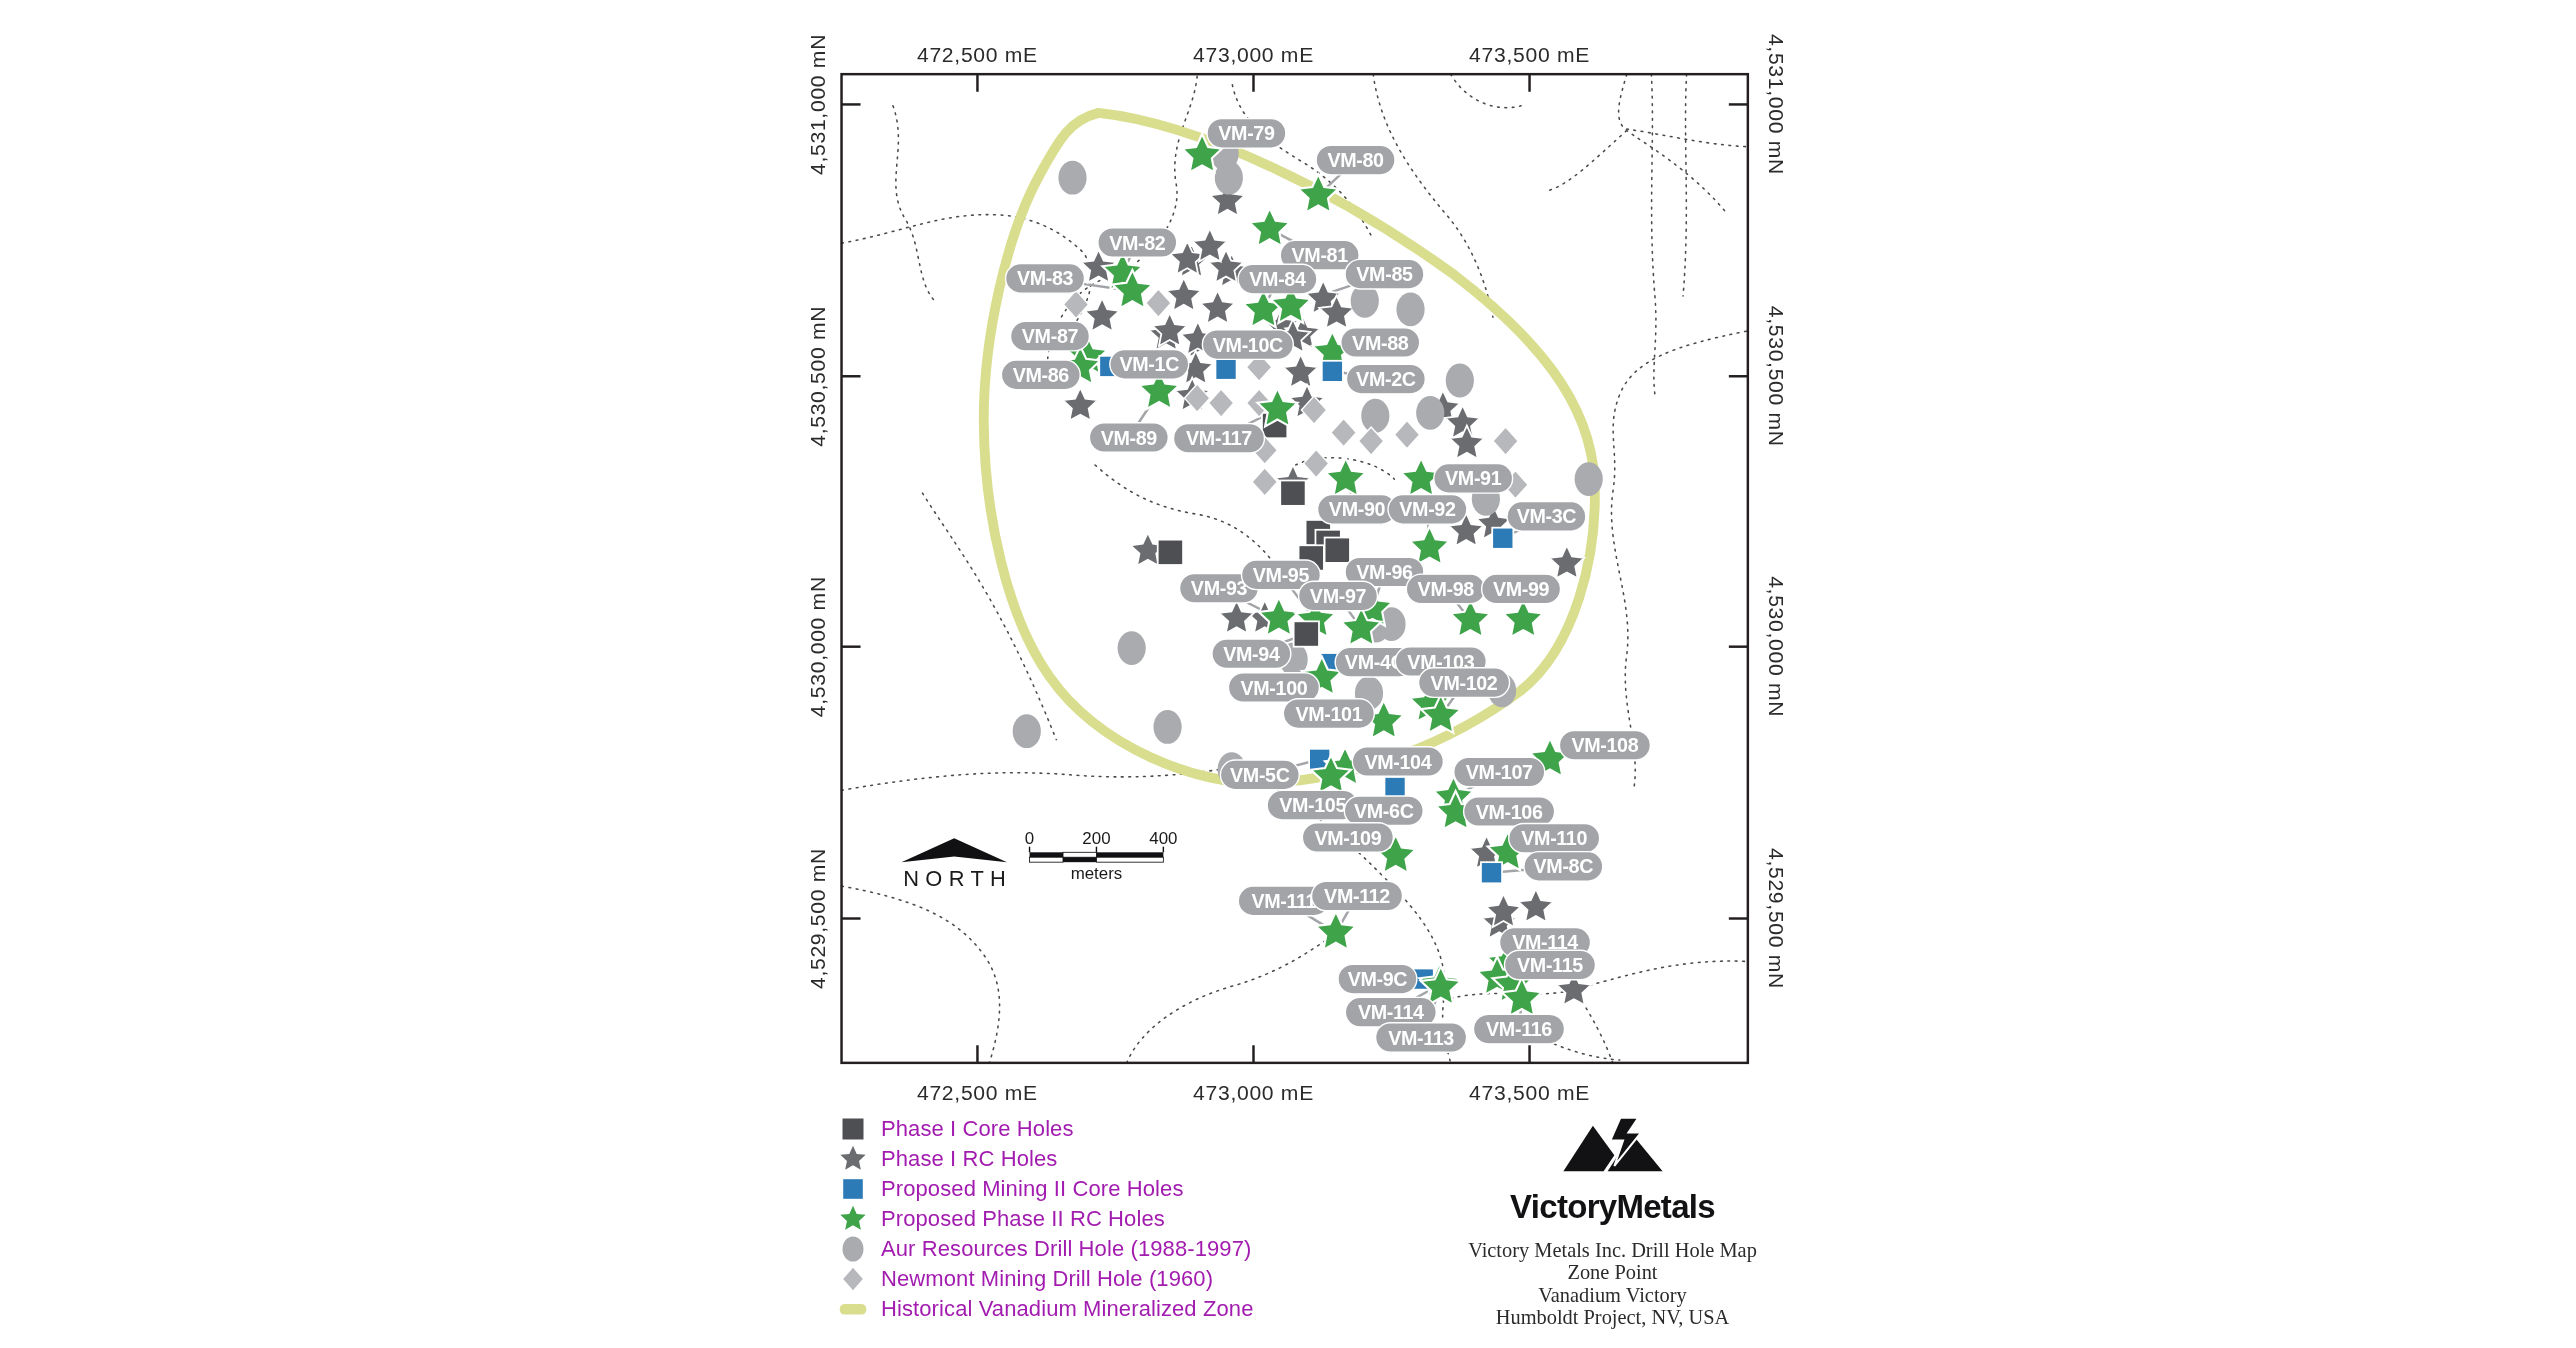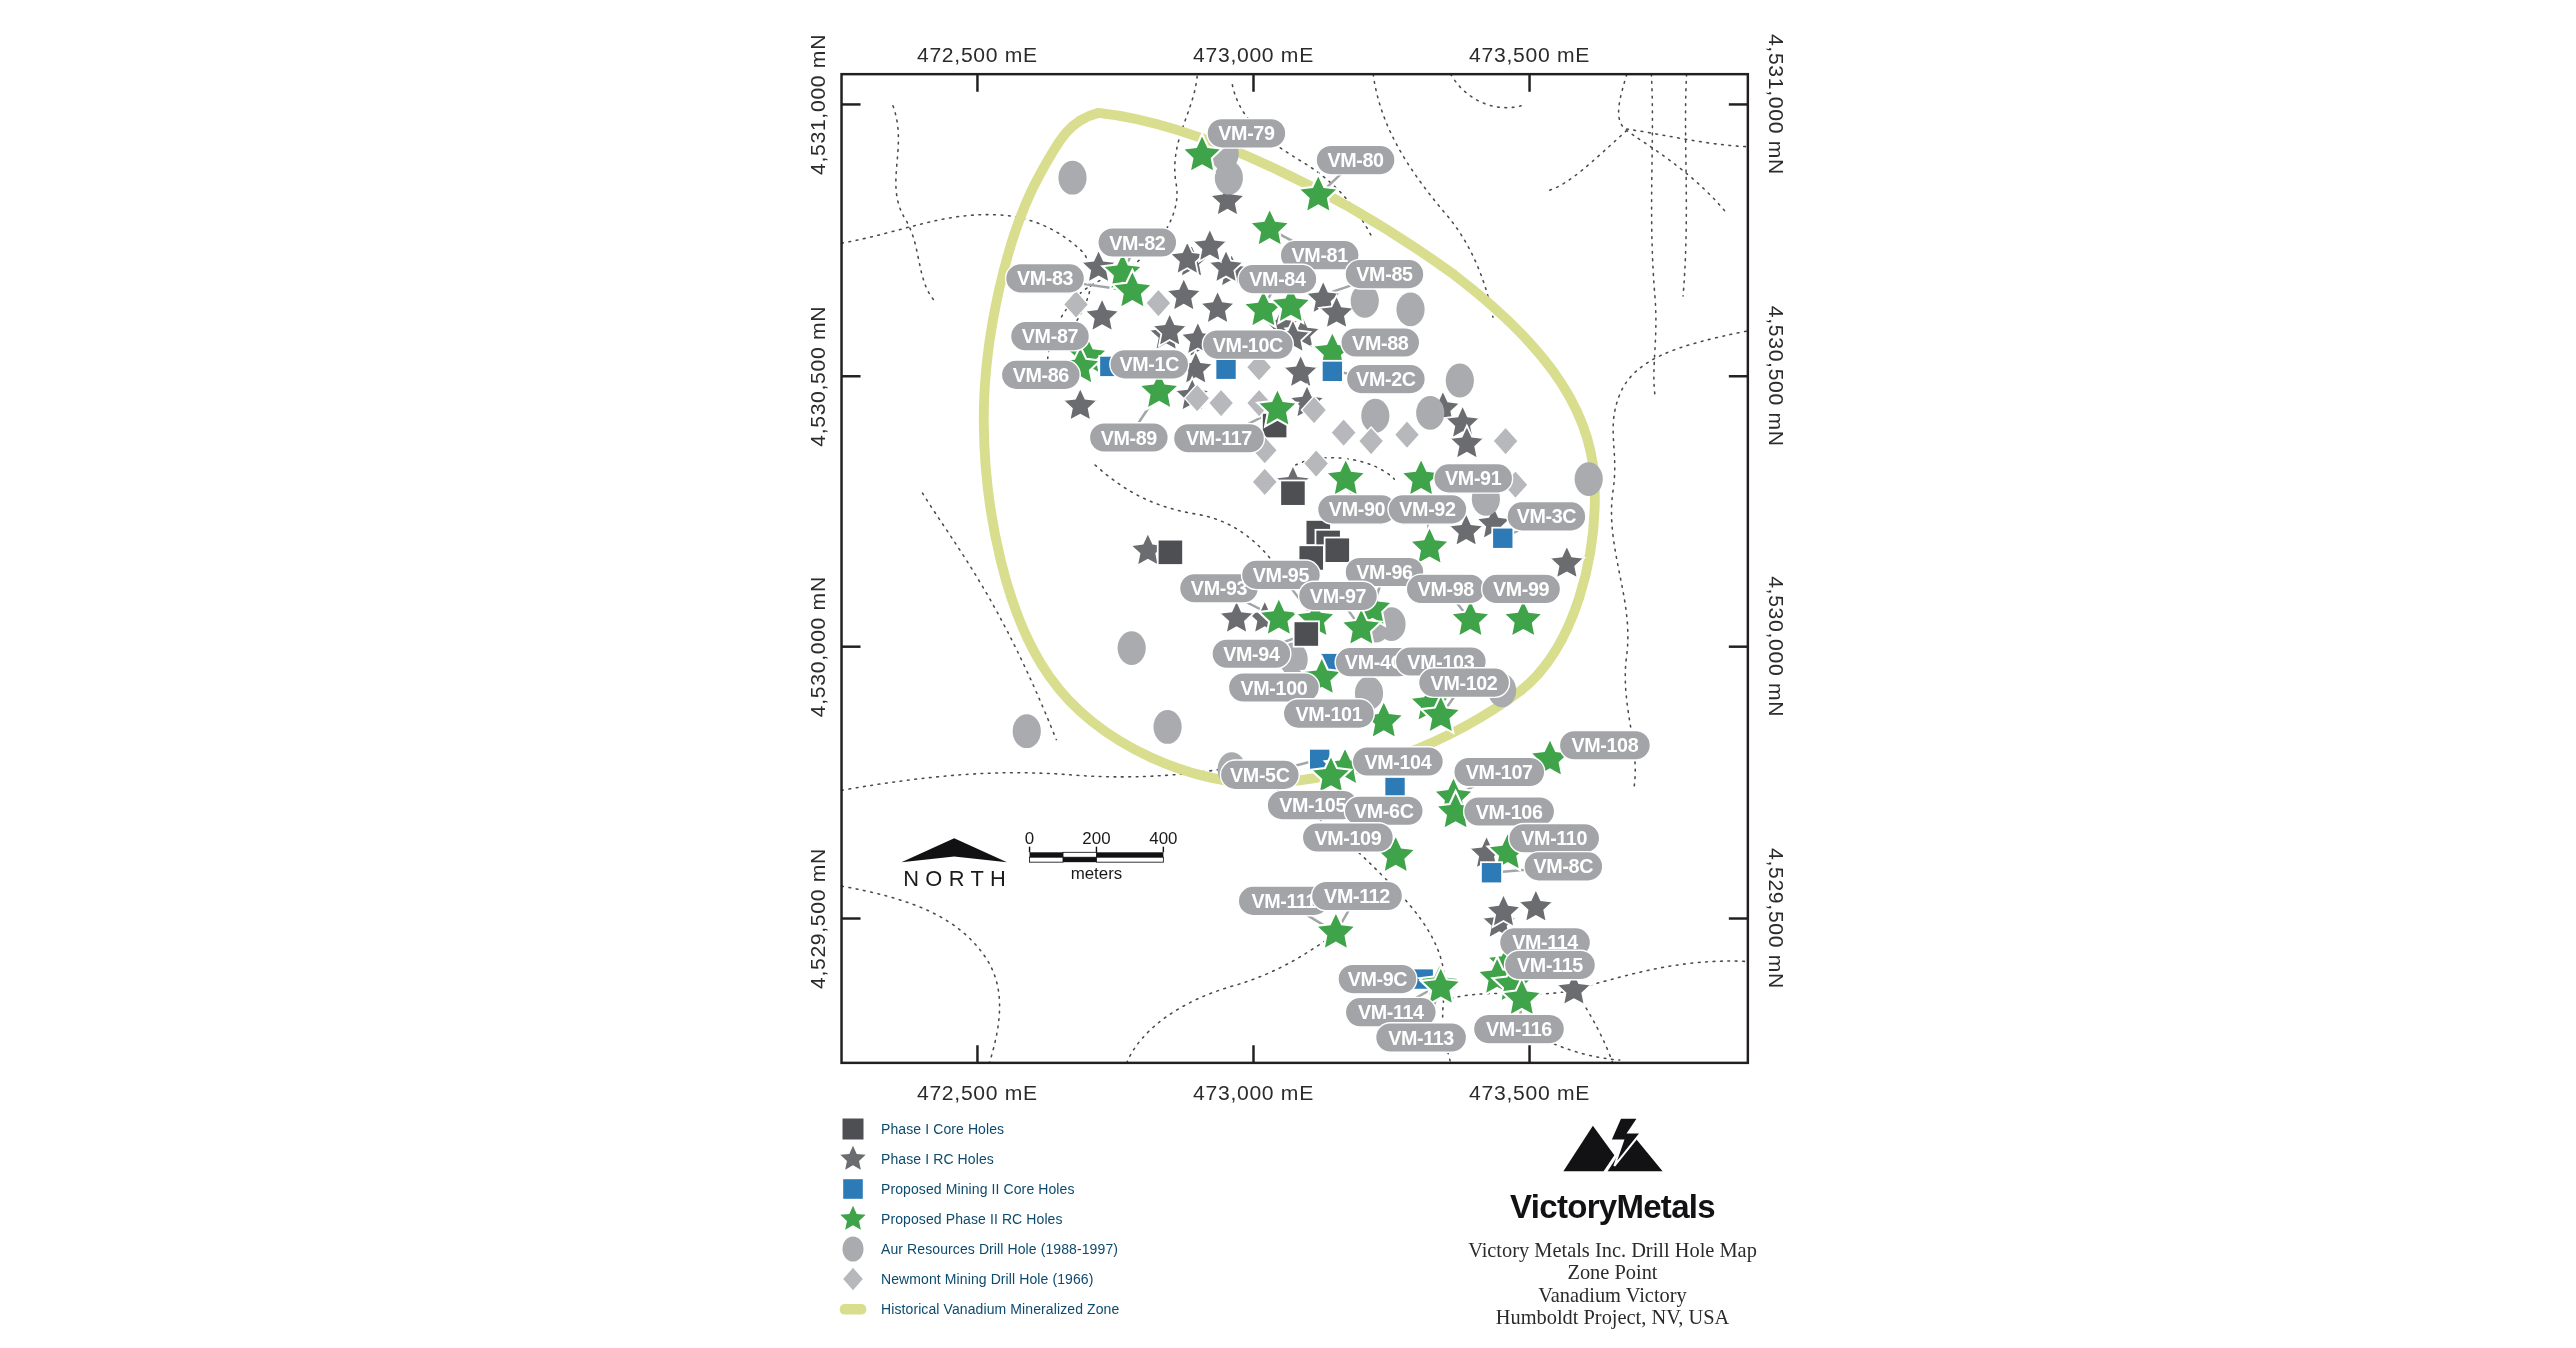--- a/index.html
+++ b/index.html
@@ -7,21 +7,21 @@
           font-family:"Liberation Sans",sans-serif;overflow:hidden;}
   svg.map{position:absolute;left:0;top:0;}
   .road{fill:none;stroke:#4a4a4a;stroke-width:2.2;stroke-dasharray:2.5 8;stroke-linecap:round;}
   .axis-text{font-size:30px;fill:#2b2b2d;letter-spacing:1px;}
   .pill-text{font-size:28px;font-weight:bold;fill:#ffffff;letter-spacing:-0.5px;}
   .scale-text{font-size:24px;fill:#1a1a1c;}
   .north-text{font-size:31px;fill:#1a1a1c;letter-spacing:9px;}
   .legend{position:absolute;left:839px;top:1114px;}
   .legend-row{display:flex;align-items:center;height:30px;}
   .legend-swatch{width:28px;height:28px;margin-right:14px;flex:0 0 auto;}
-  .legend-label{font-size:14px;color:#0c4a6e;letter-spacing:0.1px;white-space:nowrap;}
+  .legend-label{font-size:22px;color:#a21caf;letter-spacing:0.1px;white-space:nowrap;}
   .titleblock{position:absolute;left:1400px;top:1115px;width:425px;text-align:center;color:#2b2b2d;}
   .brand{font-size:33px;font-weight:bold;color:#121214;letter-spacing:-0.7px;margin-top:12px;}
   .title-lines{margin-top:12.7px;font-family:Liberation Serif, serif;}
   .title-line{font-size:20.4px;line-height:22.5px;}
 </style>
 </head>
 <body>
 
 <div class="canvas">
 
@@ -428,21 +428,21 @@
     <div class="legend-row">
       <svg class="legend-swatch" viewBox="0 0 40 40">
           <ellipse cx="20" cy="20" rx="15" ry="18" fill="#A9ABAE"></ellipse>
         </svg>
       <span class="legend-label">Aur Resources Drill Hole (1988-1997)</span>
     </div>
     <div class="legend-row">
       <svg class="legend-swatch" viewBox="0 0 40 40">
           <polygon points="20,4 34,20 20,36 6,20" fill="#B6B8BB"></polygon>
         </svg>
-      <span class="legend-label">Newmont Mining Drill Hole (1966)</span>
+      <span class="legend-label">Newmont Mining Drill Hole (1960)</span>
     </div>
     <div class="legend-row">
       <svg class="legend-swatch" viewBox="0 0 40 40">
           <rect x="1" y="13" width="38" height="15" rx="7" fill="#D9DE8F"></rect>
         </svg>
       <span class="legend-label">Historical Vanadium Mineralized Zone</span>
     </div>
   </div>
 
   <div class="titleblock">

